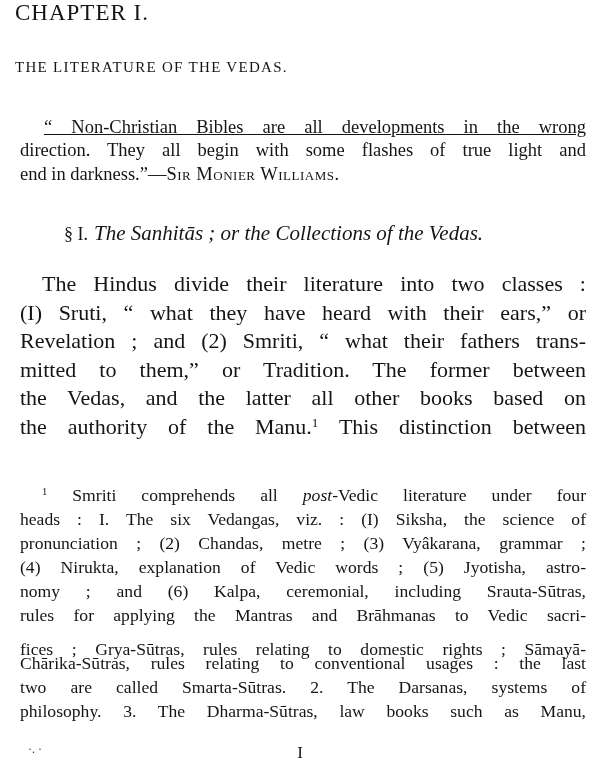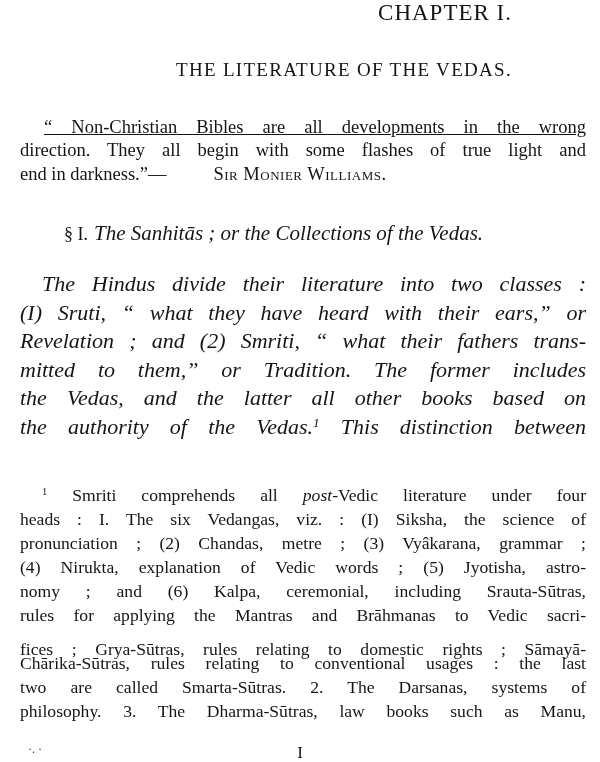--- a/index.html
+++ b/index.html
@@ -2,29 +2,29 @@
 <html><head>
   <meta charset="utf-8">
   <style>
     html, body { margin: 0; padding: 0; background: #ffffff; }
     body {
       width: 600px; height: 762px; position: relative; overflow: hidden;
       font-family: "Liberation Serif", "DejaVu Serif", serif; color: #151515;
     }
     .line { position: absolute; white-space: nowrap; }
     .just { text-align: justify; text-align-last: justify; }
-    .center { text-align: right; left: 0; width: 512px; }
+    .center { text-align: left; left: 0; width: 512px; padding-left: 15px; }
     .chapter { top: 0px; font-size: 23px; letter-spacing: 1px; }
-    .title { top: 59px; font-size: 19px; letter-spacing: 1.3px; }
+    .title { top: 59px; font-size: 15px; letter-spacing: 1.3px; }
     .quote { font-size: 18.5px; left: 20px; width: 566px; }
     .quote.first { left: 44px; width: 542px; }
-    .sc { font-variant: small-caps; letter-spacing: 0.5px; margin-left: 47px; }
+    .sc { font-variant: small-caps; letter-spacing: 0.5px; }
     .section { top: 221px; font-size: 21px; font-style: italic; left: 64px; }
     .section .sym { font-style: normal; font-size: 18px; margin-right: 6px; }
-    .body-line { font-size: 22px; left: 20px; width: 566px; font-style: italic; }
+    .body-line { font-size: 22px; left: 20px; width: 566px; }
     .body-line.first { left: 42px; width: 544px; }
     .fn { font-size: 17.6px; left: 20px; width: 566px; }
     .fn.first { left: 42px; width: 544px; }
     .fn sup, .body-line sup { font-size: 60%; vertical-align: 0.55em; line-height: 0; }
     .it { font-style: italic; }
     .pagenum { top: 743px; font-size: 17px; left: 0; width: 600px; text-align: center; }
     .specks { top: 742px; left: 28px; font-size: 12px; color: #333; }
   </style>
 </head>
 <body>
@@ -39,23 +39,23 @@
     <div class="line just quote" style="top:140px;">direction. They all begin with some flashes of true light and</div>
     <div class="line quote" style="top:164px; width:auto;"><span>end in darkness.”—</span><span class="sc">Sir Monier Williams.</span></div>
   </div>
 
   <div class="line section"><span class="sym">§ I.</span><span>The Sanhitās ; or the Collections of the Vedas.</span></div>
 
   <div>
     <div class="line just body-line first" style="top:271px;">The Hindus divide their literature into two classes :</div>
     <div class="line just body-line" style="top:300px;">(I) Sruti, “ what they have heard with their ears,” or</div>
     <div class="line just body-line" style="top:328px;">Revelation ; and (2) Smriti, “ what their fathers trans-</div>
-    <div class="line just body-line" style="top:357px;">mitted to them,” or Tradition. The former includes</div>
+    <div class="line just body-line" style="top:357px;">mitted to them,” or Tradition. The former between</div>
     <div class="line just body-line" style="top:385px;">the Vedas, and the latter all other books based on</div>
-    <div class="line just body-line" style="top:414px;"><span>the authority of the Vedas.</span><sup>1</sup><span> This distinction between</span></div>
+    <div class="line just body-line" style="top:414px;"><span>the authority of the Manu.</span><sup>1</sup><span> This distinction between</span></div>
   </div>
 
   <div>
     <div class="line just fn first" style="top:485px;"><sup>1</sup><span> Smriti comprehends all </span><span class="it">post</span><span>-Vedic literature under four</span></div>
     <div class="line just fn" style="top:509px;">heads : I. The six Vedangas, viz. : (I) Siksha, the science of</div>
     <div class="line just fn" style="top:533px;">pronunciation ; (2) Chandas, metre ; (3) Vyâkarana, grammar ;</div>
     <div class="line just fn" style="top:557px;">(4) Nirukta, explanation of Vedic words ; (5) Jyotisha, astro-</div>
     <div class="line just fn" style="top:581px;">nomy ; and (6) Kalpa, ceremonial, including Srauta-Sūtras,</div>
     <div class="line just fn" style="top:605px;">rules for applying the Mantras and Brāhmanas to Vedic sacri-</div>
     <div class="line just fn" style="top:639px;">fices ; Grya-Sūtras, rules relating to domestic rights ; Sāmayā-</div>

